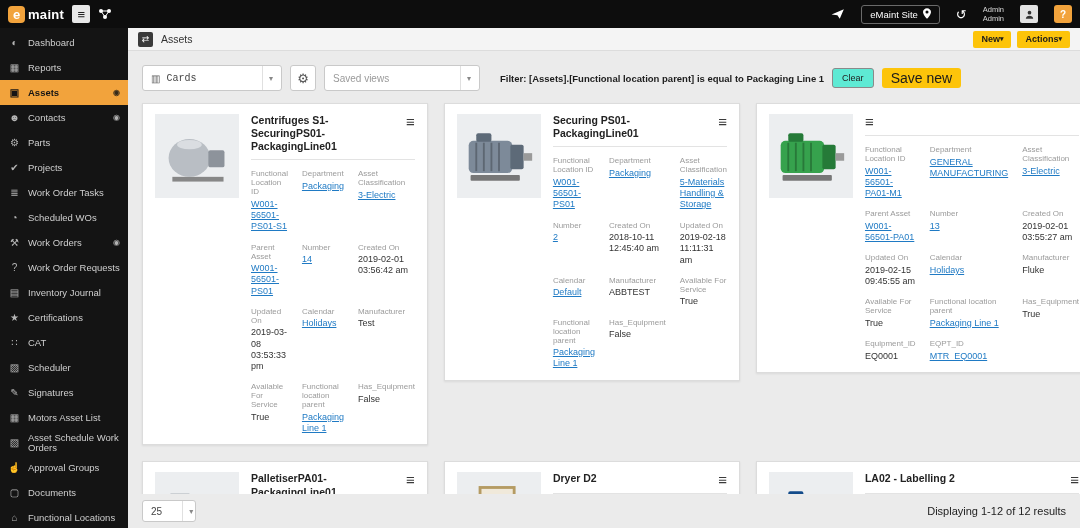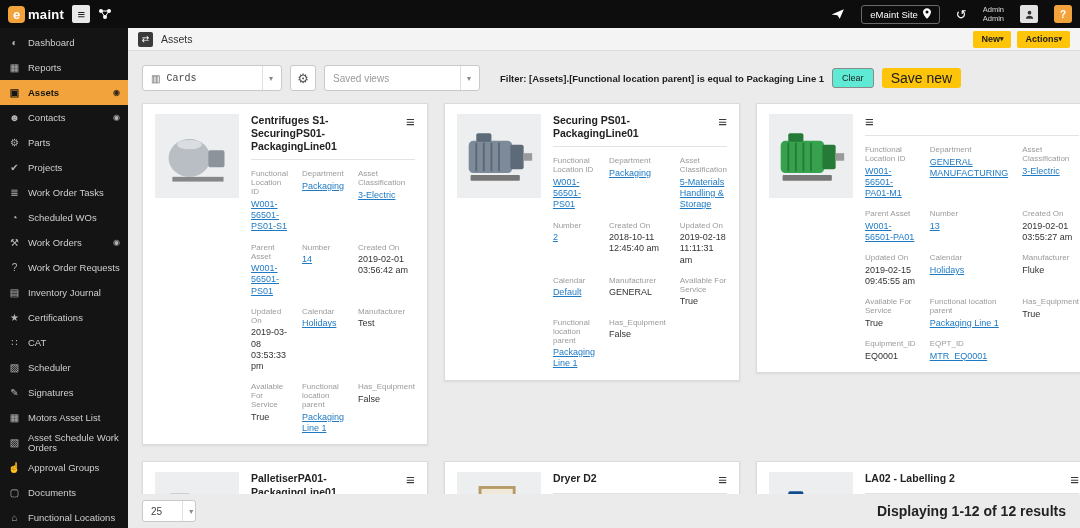--- a/index.html
+++ b/index.html
@@ -84,21 +84,21 @@
   .card-menu { font-size:15px; color:#3a3a3a; cursor:pointer; line-height:1; }
   .fields { display:grid; grid-template-columns:1fr 1fr 1fr; column-gap:14px; row-gap:10px; }
   .f-label { font-size:8px; color:#9b9b9b; margin-bottom:2.5px; }
   .f-value { font-size:9px; color:#333; line-height:1.25; overflow-wrap:break-word; }
   .f-value.link { color:#1f7ac4; cursor:pointer;text-decoration:underline; }
 
   
   .footer { height:34px; display:flex; align-items:center; padding:0 14px; }
   .size-select { width:54px; height:22px;gap:20px; }
   .size-select .sel-text { flex:1; }
-  .results { margin-left:auto; font-size:14px; color:#222;font-weight:bold; }
+  .results { margin-left:auto; font-size:11px; color:#222; }
 </style>
 </head>
 <body>
 
 <div class="topbar">
   <div class="logo">
     <span class="logo-e">e</span>
     <span class="logo-rest">maint</span>
   </div>
   <span class="tb-burger">≡</span>
@@ -376,21 +376,21 @@
               <div class="field">
                 <div class="f-label">Updated On</div>
                 <div class="f-value">2019-02-18 11:11:31 am</div>
               </div>
               <div class="field">
                 <div class="f-label">Calendar</div>
                 <div class="f-value link">Default</div>
               </div>
               <div class="field">
                 <div class="f-label">Manufacturer</div>
-                <div class="f-value">GENERAL</div>
+                <div class="f-value">ABBTEST</div>
               </div>
               <div class="field">
                 <div class="f-label">Available For Service</div>
                 <div class="f-value">True</div>
               </div>
               <div class="field">
                 <div class="f-label">Functional location parent</div>
                 <div class="f-value link">Packaging Line 1</div>
               </div>
               <div class="field">

